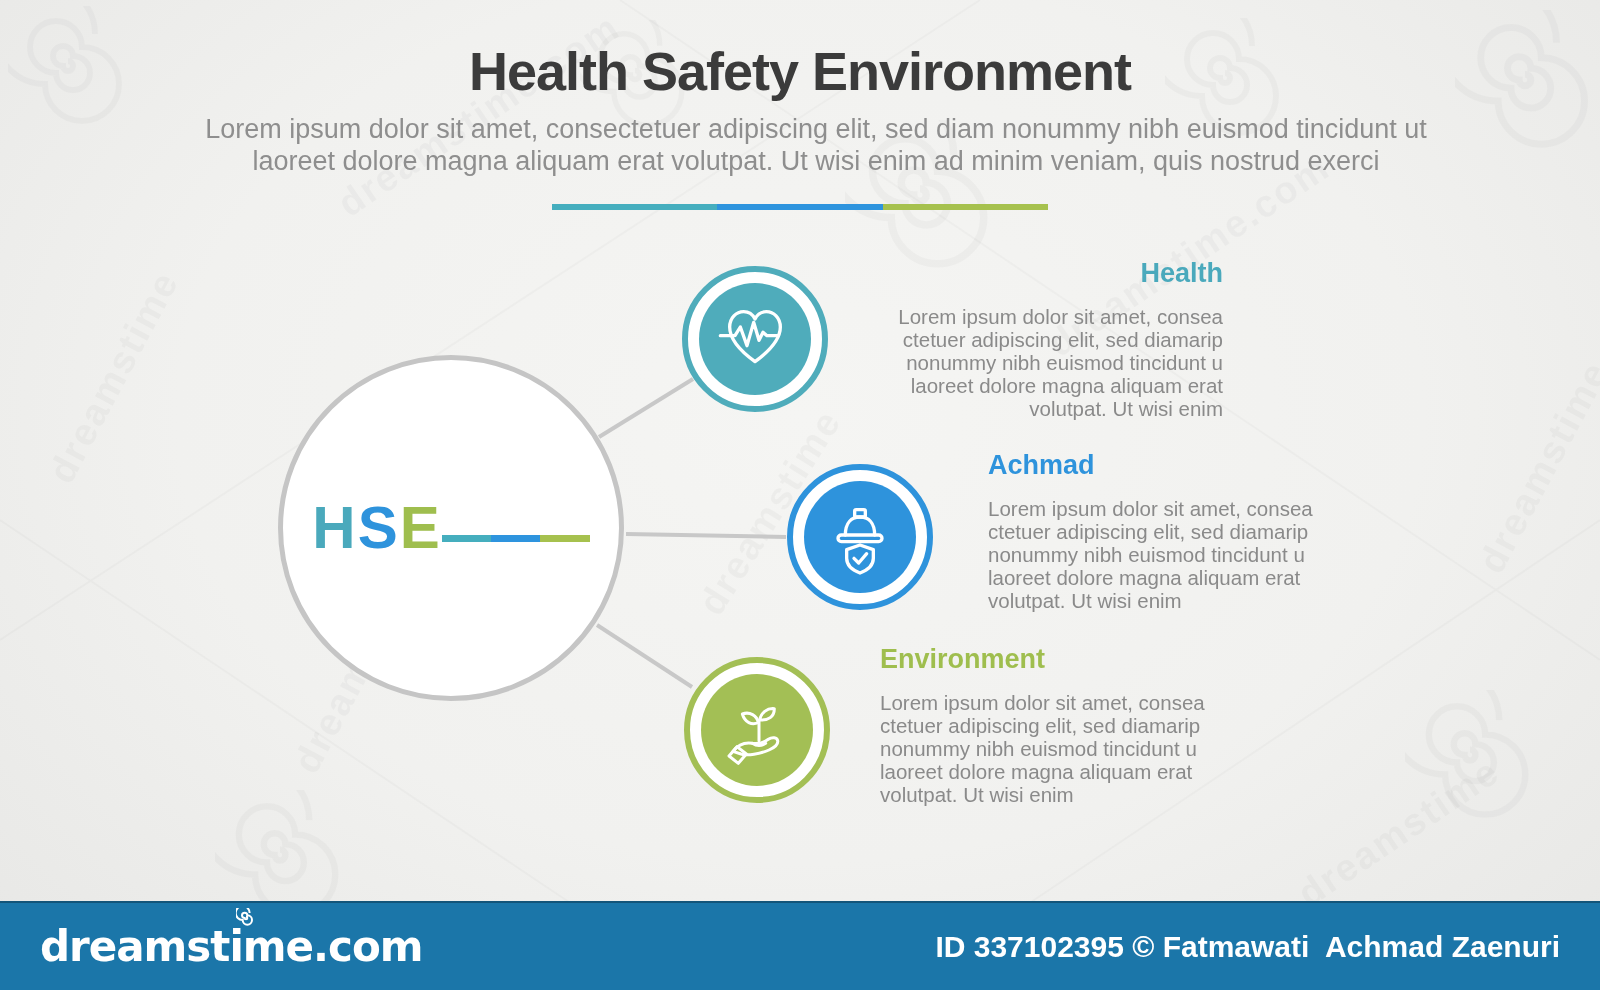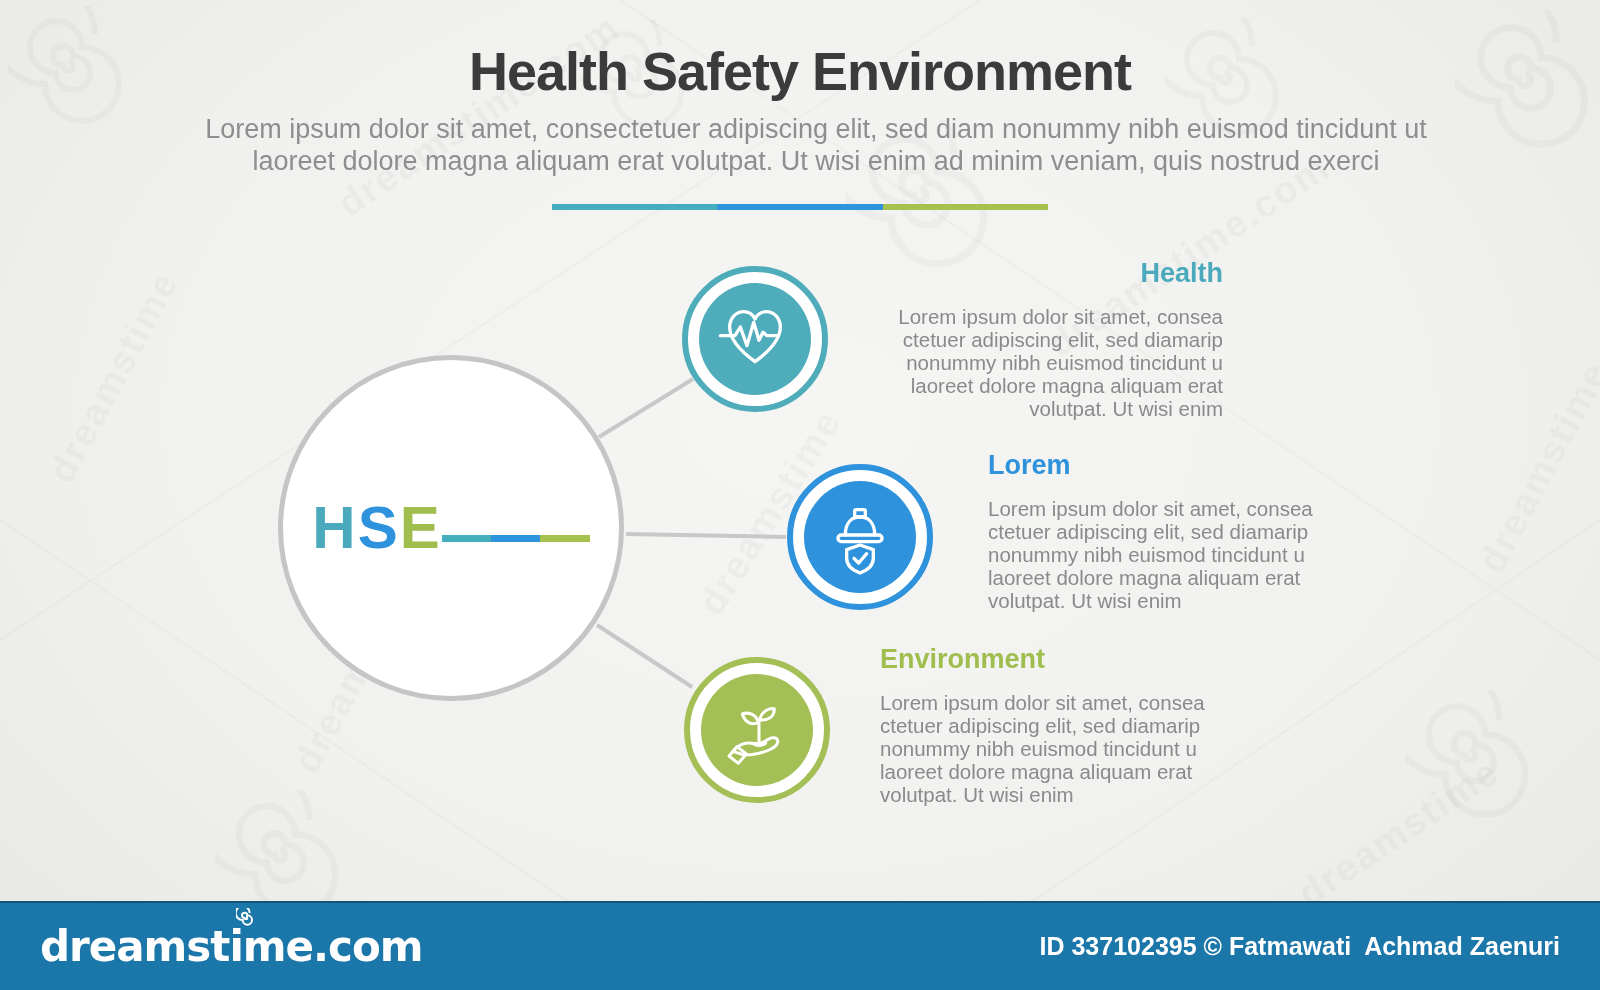--- a/index.html
+++ b/index.html
@@ -52,21 +52,21 @@
   .text-health { left:878px; top:258px;text-align:right; }
   .text-safety { left:988px; top:450px; }
   .text-env    { left:880px; top:644px; }
 
   .footer { position:absolute; left:0; top:901px; width:1600px; height:89px;
             background:#1b76a9; border-top:2px solid rgba(0,0,0,.28);
             display:flex; align-items:center; justify-content:space-between; padding:0 40px; }
   .logo { font-family:"DejaVu Sans", sans-serif; font-weight:bold; font-size:42px;
           color:#ffffff; letter-spacing:-1px; position:relative; }
   .logo-spiral { position:absolute; left:196px; top:-14px; color:#ffffff; }
-  .credit { font-size:25px; font-weight:bold; color:#ffffff; white-space:pre;
+  .credit { font-size:30px; font-weight:bold; color:#ffffff; white-space:pre;
             font-family:"Liberation Sans", sans-serif; }
 </style>
 </head>
 <body>
 
 <div class="canvas">
 
   <svg class="wm-lines" width="1600" height="990">
     <g stroke="#8a8a8a" stroke-width="2" fill="none">
       <path d="M0,640 L980,0"></path>
@@ -160,21 +160,21 @@
           <rect x="27" y="57" width="66" height="10" rx="5"></rect>
           <path d="M38,57 C38,39 47,30 60,30 C73,30 82,39 82,57"></path>
           <rect x="52" y="19" width="16" height="11" rx="2"></rect>
           <path d="M60,72 L80,79 V92 C80,103 71,110 60,114 C49,110 40,103 40,92 V79 Z"></path>
           <path d="M51,92 L58,99 L70,85"></path>
         </g>
       </svg>
     </div>
   </div>
   <div class="item-text text-safety">
-    <div class="item-title c-blue">Lorem</div>
+    <div class="item-title c-blue">Achmad</div>
     <div class="item-body">Lorem ipsum dolor sit amet, consea
 ctetuer adipiscing elit, sed diamarip
 nonummy nibh euismod tincidunt u
 laoreet dolore magna aliquam erat
 volutpat. Ut wisi enim</div>
   </div>
 
   <div class="node node-env">
     <div class="node-inner">
       <svg width="80" height="80" viewBox="0 0 120 120">

